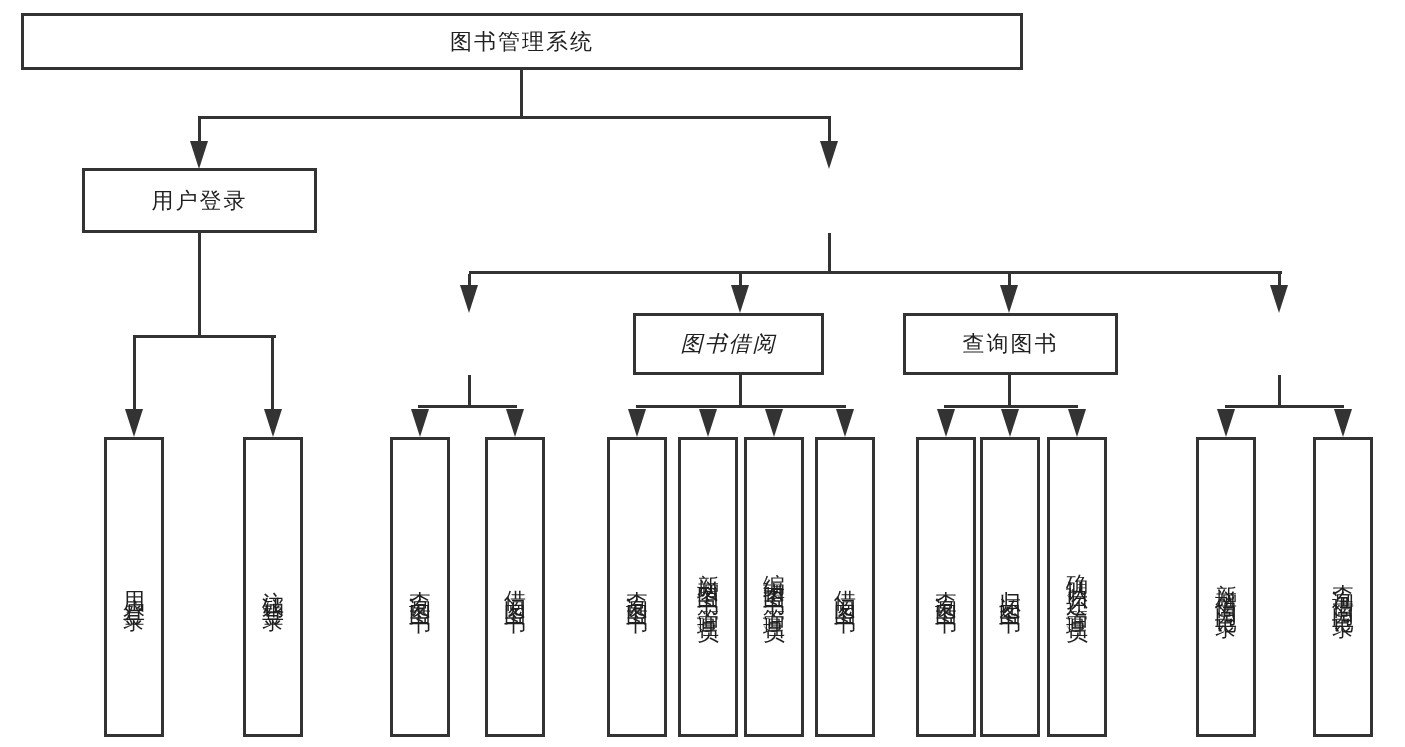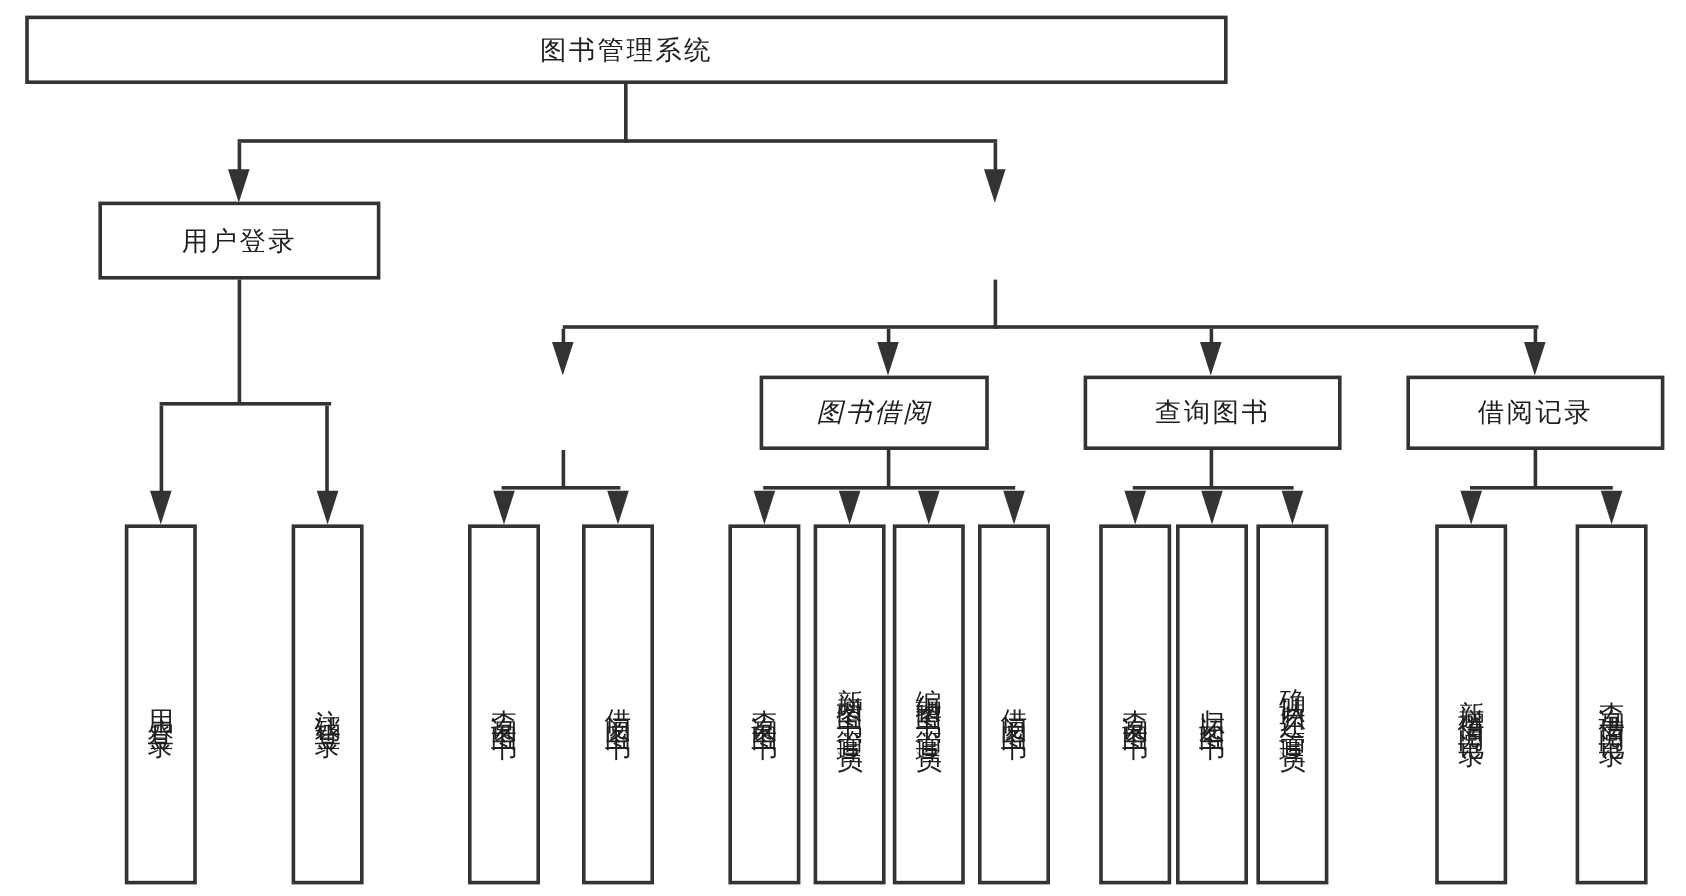--- a/index.html
+++ b/index.html
@@ -90,23 +90,20 @@
   <div class="arr" style="left:1000px;top:285px;"></div>
   <div class="vl" style="left:1278px;top:274px;height:12px;"></div>
   <div class="arr" style="left:1270px;top:285px;"></div>
 
   <div class="box" style="left:633px;top:313px;width:191px;height:62px;font-style:italic;">
     <span class="lbl">图书借阅</span>
   </div>
   <div class="box" style="left:903px;top:313px;width:215px;height:62px;">
     <span class="lbl">查询图书</span>
   </div>
-  <div class="box" style="left:1172px;top:313px;width:215px;height:62px;">
-    <span class="lbl">借阅记录</span>
-  </div>
 
   <div class="vl" style="left:468px;top:375px;height:32px;"></div>
   <div class="hl" style="left:418px;top:405px;width:99px;"></div>
   <div class="arr" style="left:411px;top:409px;"></div>
   <div class="arr" style="left:506px;top:409px;"></div>
 
   <div class="vl" style="left:739px;top:375px;height:32px;"></div>
   <div class="hl" style="left:636px;top:405px;width:210px;"></div>
   <div class="arr" style="left:628px;top:409px;"></div>
   <div class="arr" style="left:699px;top:409px;"></div>

